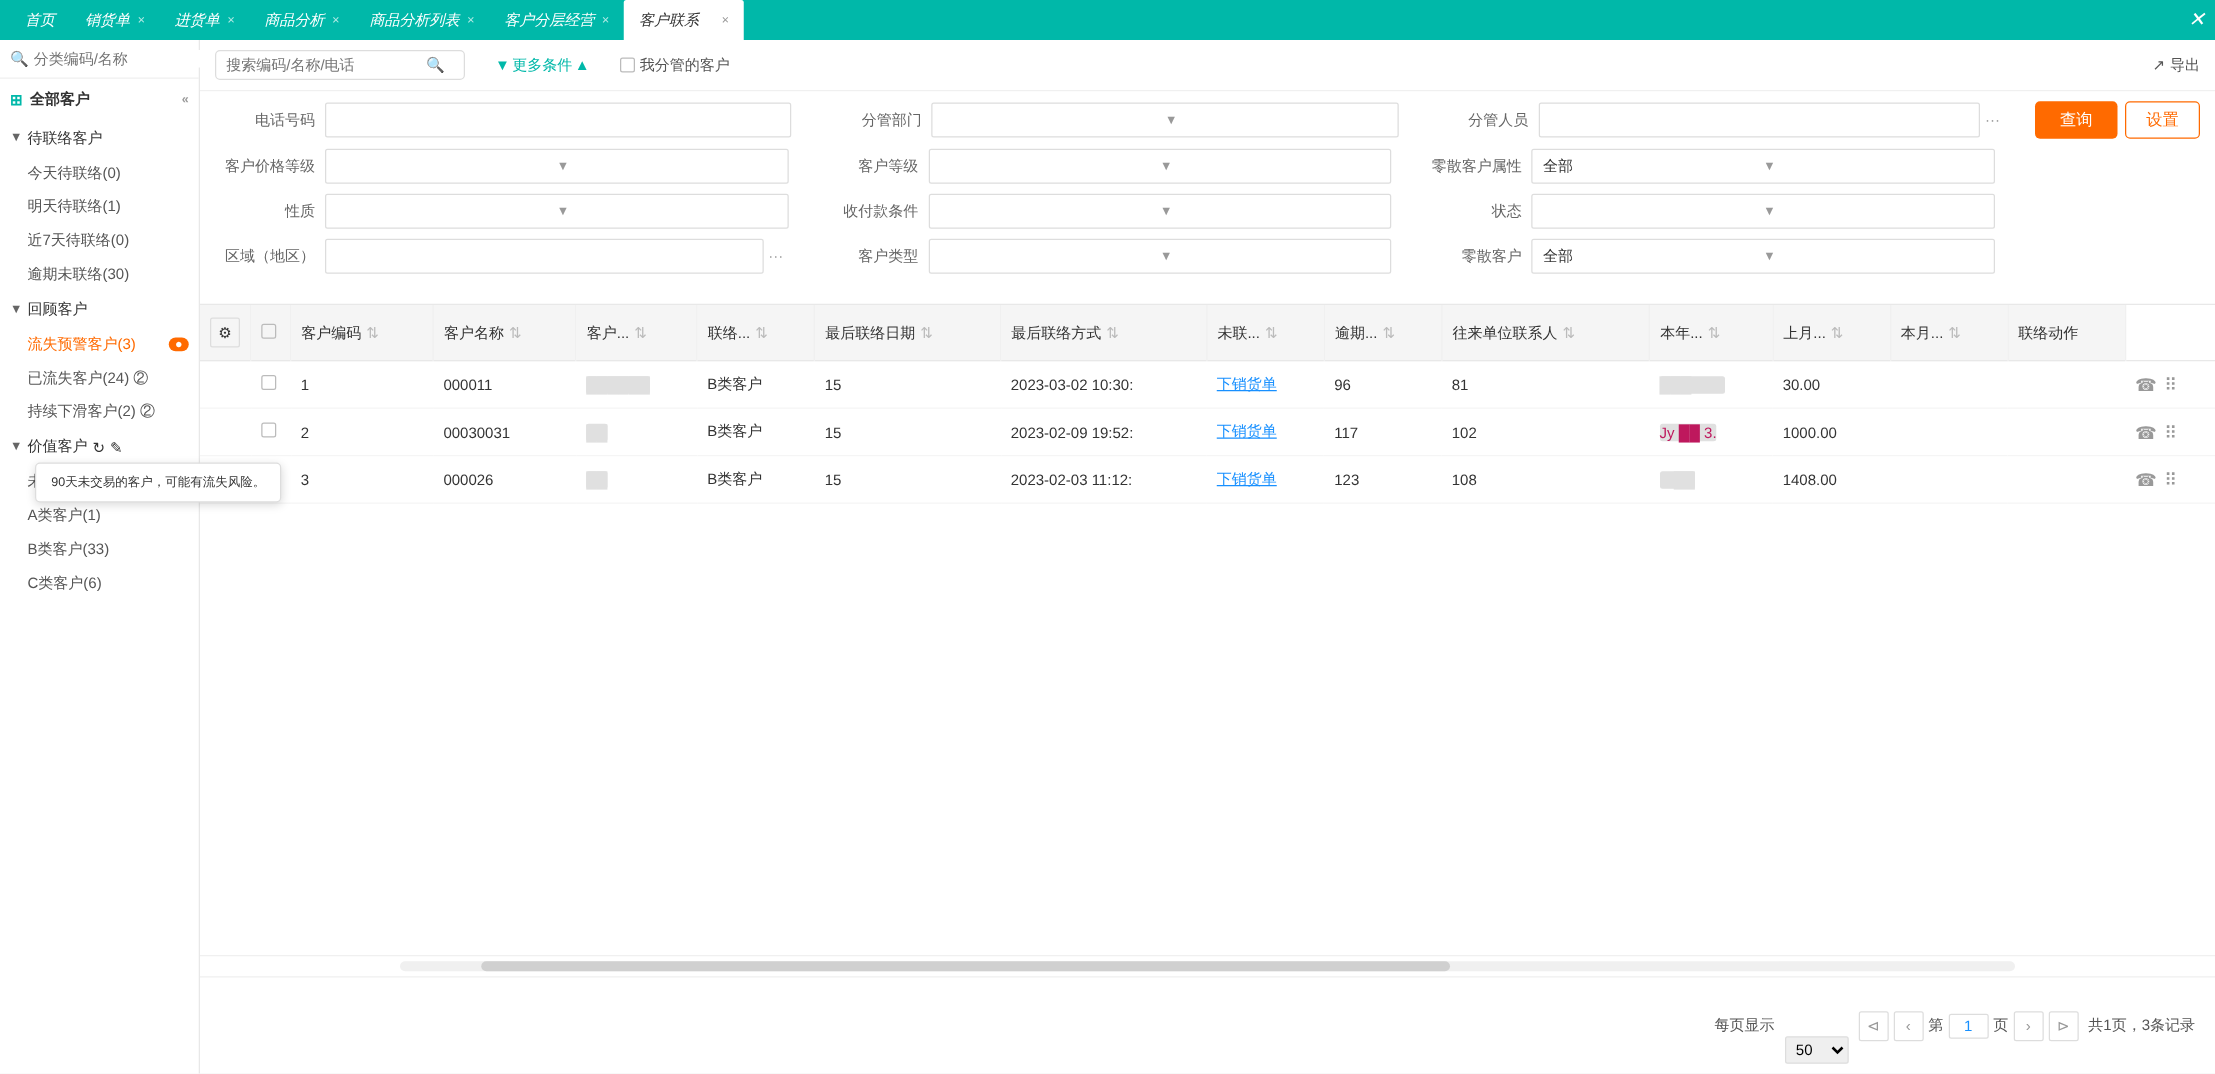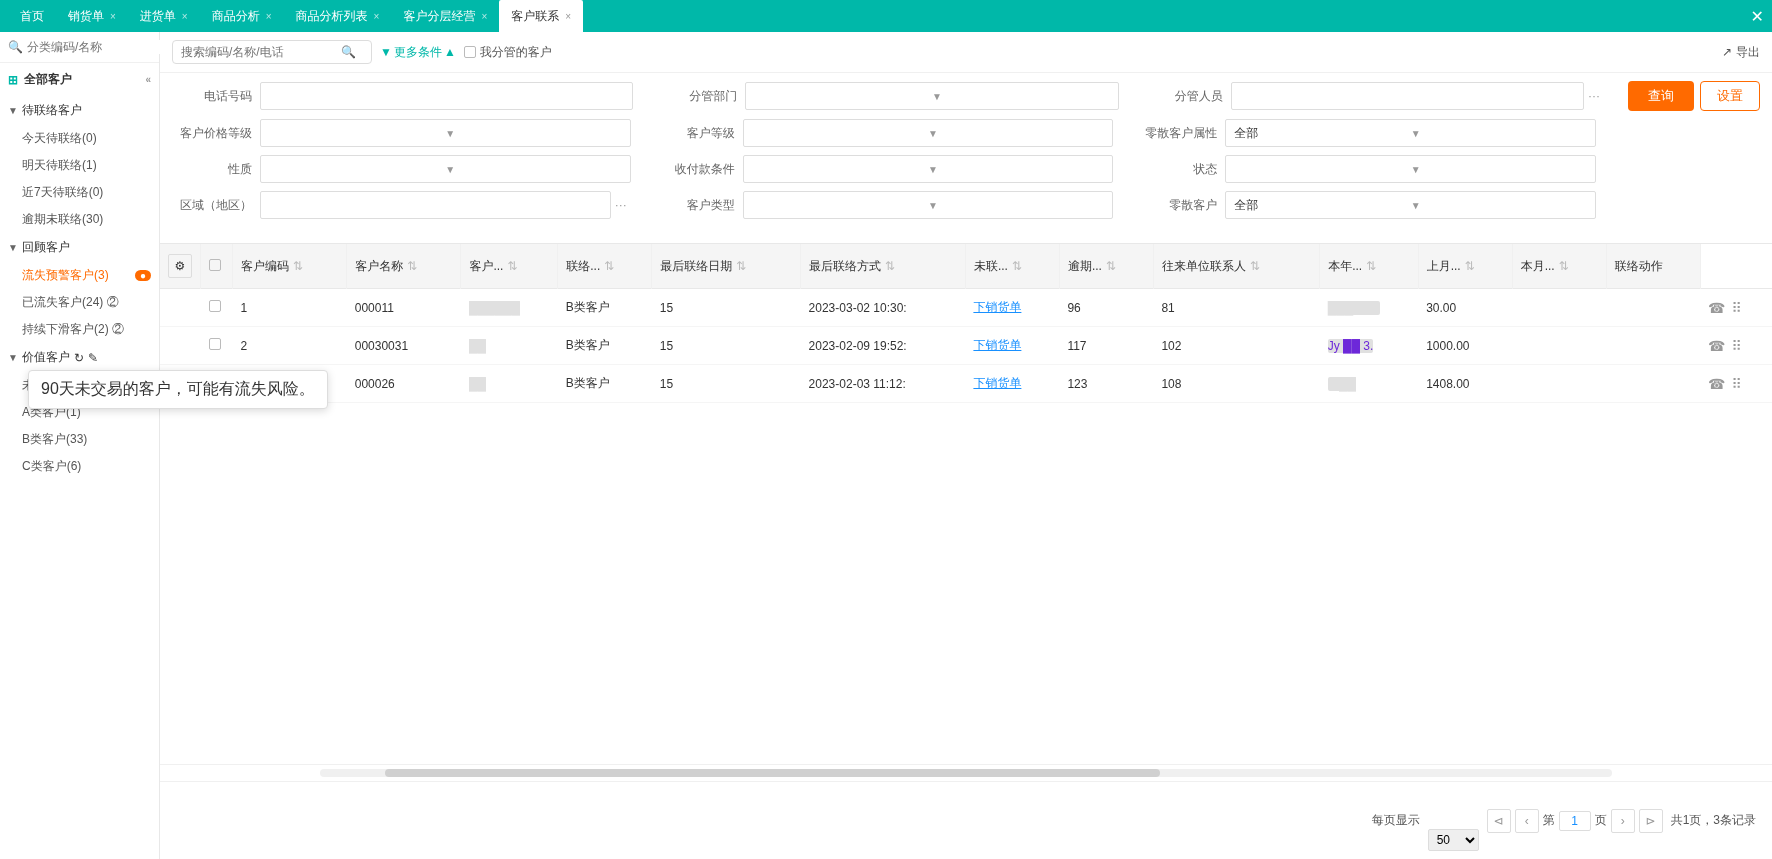--- a/index.html
+++ b/index.html
@@ -5,35 +5,37 @@
     * { box-sizing: border-box; margin: 0; padding: 0; font-family: 'Microsoft YaHei', Arial, sans-serif; font-size: 12px; }
     body { background: #f5f5f5; overflow: hidden; }
 
     
     .top-nav {
       display: flex;
       align-items: center;
       background: #00b8a9;
       height: 32px;
       padding: 0 8px;
+      font-style: italic;
     }
     .top-nav .tab {
       display: flex;
       align-items: center;
       padding: 0 12px;
       height: 32px;
       color: #fff;
       cursor: pointer;
       font-size: 12px;
       white-space: nowrap;
     }
     .top-nav .tab.active {
       background: #fff;
       color: #333;
       border-radius: 2px 2px 0 0;
+      gap: 12px;
     }
     .top-nav .tab .close-btn {
       margin-left: 6px;
       font-size: 10px;
       color: #999;
       cursor: pointer;
     }
     .top-nav .tab.active .close-btn { color: #999; }
     .top-nav .tab:not(.active) .close-btn { color: rgba(255,255,255,0.7); }
     .nav-close-all {
@@ -122,21 +124,21 @@
       overflow: hidden;
     }
 
     
     .filter-bar {
       background: #fff;
       padding: 8px 12px;
       display: flex;
       align-items: center;
       border-bottom: 1px solid #f0f0f0;
-      gap: 8px;
+      gap: 24px;
     }
     .filter-search-input {
       display: flex;
       align-items: center;
       border: 1px solid #ddd;
       border-radius: 4px;
       padding: 4px 8px;
       width: 200px;
     }
     .filter-search-input input {
@@ -304,21 +306,21 @@
     .action-icons { display: flex; gap: 6px; }
     .action-icon { color: #999; cursor: pointer; font-size: 14px; }
 
     
     .tooltip-box {
       position: absolute;
       background: #fff;
       border: 1px solid #ddd;
       border-radius: 4px;
       padding: 8px 12px;
-      font-size: 16px;
+      font-size: 10px;
       color: #333;
       box-shadow: 0 2px 8px rgba(0,0,0,0.15);
       z-index: 100;
       top: 370px;
       left: 28px;
       white-space: nowrap;
     }
 
     
     .scroll-bar-area {
@@ -679,21 +681,21 @@
       </td>
       <td>2</td>
       <td>00030031</td>
       <td><span style="background:#e0e0e0;color:#e0e0e0;border-radius:2px;">██</span></td>
       <td>B类客户</td>
       <td>15</td>
       <td>2023-02-09 19:52:</td>
       <td><span class="link-text">下销货单</span></td>
       <td>117</td>
       <td>102</td>
-      <td><span style="background:#e0e0e0;color:#6d28d9;border-radius:2px;">Jy ██ 3.</span></td>
+      <td><span style="background:#e0e0e0;color:#be185d;border-radius:2px;">Jy ██ 3.</span></td>
       <td>1000.00</td>
       <td></td>
       <td></td>
       <td>
         <div class="action-icons">
           <span class="action-icon" title="联系">☎</span>
           <span class="action-icon" title="更多">⠿</span>
         </div>
       </td>
     </tr>

